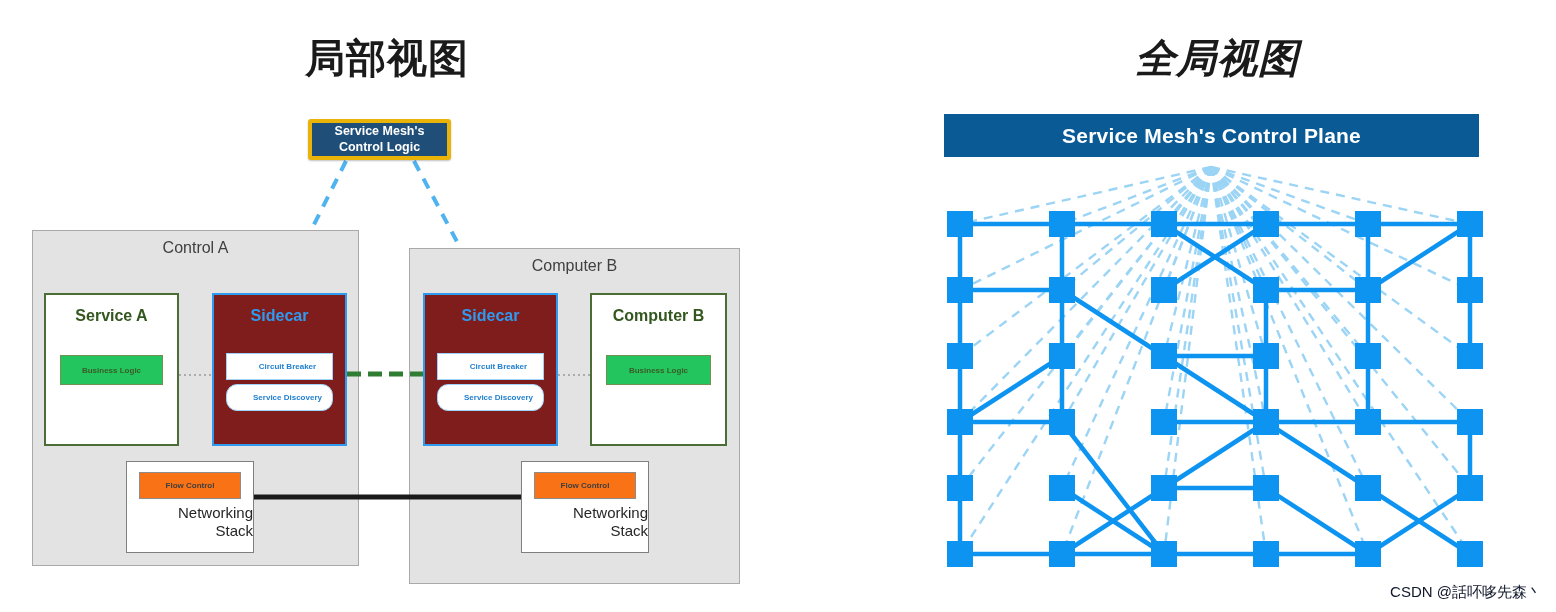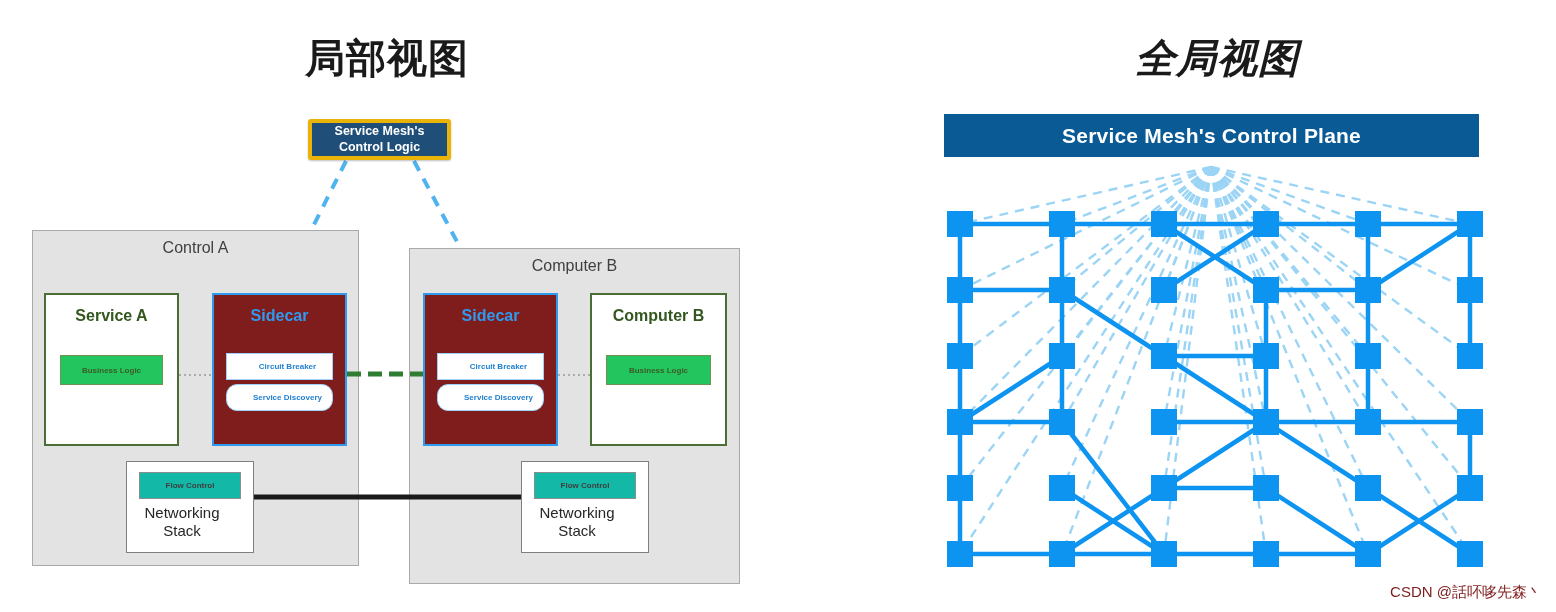--- a/index.html
+++ b/index.html
@@ -127,32 +127,32 @@
     position: absolute;
     background: #ffffff;
     border: 1px solid #7f7f7f;
     width: 128px; height: 92px;
   }
   .netstack-inner {
     position: absolute;
     left: 12px; right: 12px; top: 10px;
     height: 27px;
     border: 1px solid #8c8c8c;
-    background: #14b8a6;
+    background: #f97316;
     display: flex;
     align-items: center;
     justify-content: center;
     font-size: 8px;
     font-weight: 700;
     color: #3f3f3f;
   }
   .netstack-label {
     position: absolute;
-    left: 0; right: 16px; top: 42px;
-    text-align: center;
+    left: 0; right: 0; top: 42px;
+    text-align: right;
     font-size: 15px;
     color: #262626;
     line-height: 1.18;
   }
 
   
   #global-view { position: absolute; left: 790px; top: 0; width: 766px; height: 612px; }
   #control-plane-banner {
     position: absolute;
     left: 154px; top: 114px;
@@ -165,21 +165,21 @@
     align-items: center;
     justify-content: center;
     letter-spacing: .2px;
   }
 
   
   #watermark {
     position: absolute;
     right: 14px; bottom: 10px;
     font-size: 15px;
-    color: #7f1d1d;
+    color: #0f172a;
     white-space: nowrap;
   }
 
   svg { overflow: visible; }
 </style>
 </head>
 <body>
 
 <div id="page">
 

